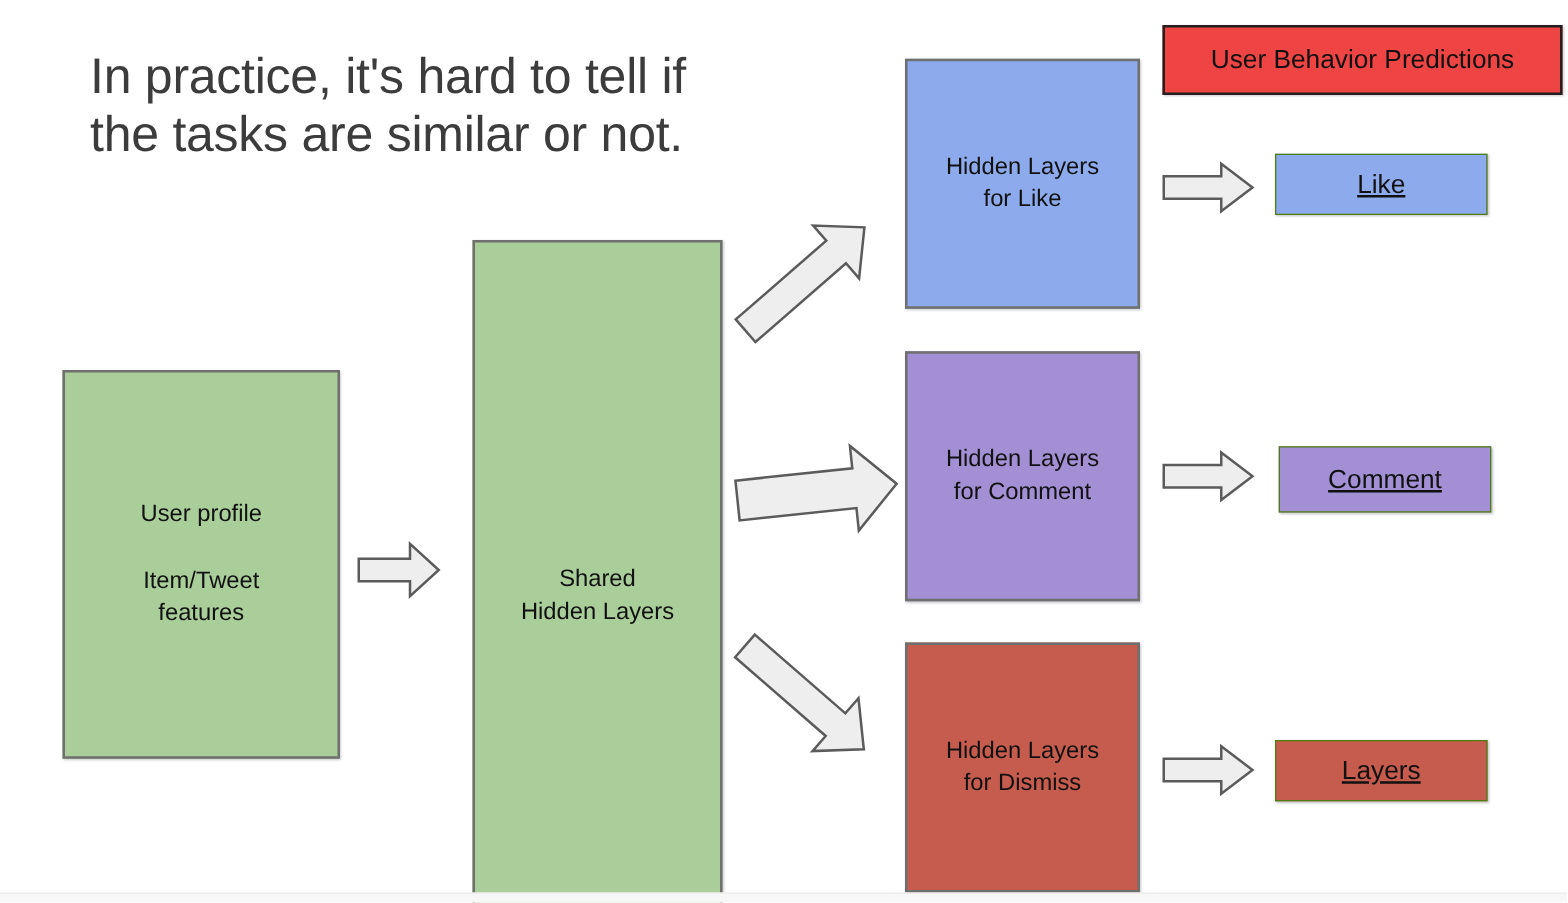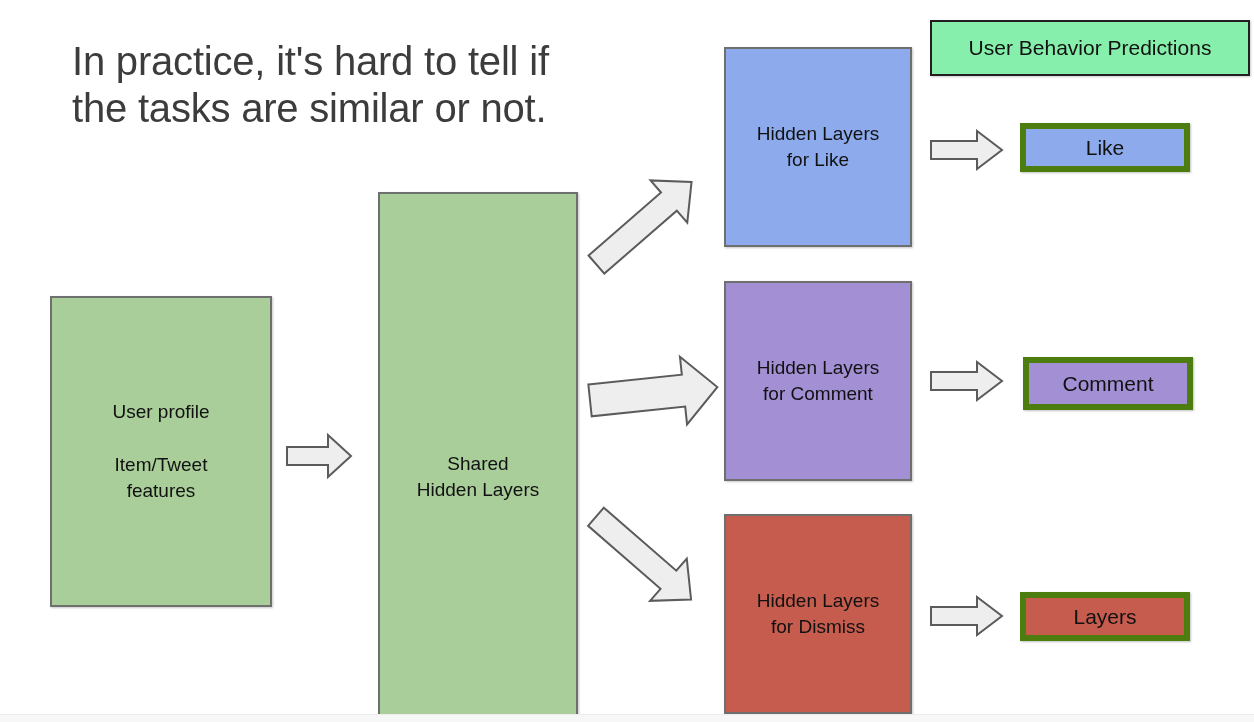--- a/index.html
+++ b/index.html
@@ -55,38 +55,39 @@
   .node.input-node   { background: #a9ce99; }
   .node.shared-node  { background: #a9ce99; }
   .node.like-node    { background: #8dabec; }
   .node.comment-node { background: #a28fd4; }
   .node.dismiss-node { background: #c65c4e; }
 
   
   .outlabel {
     position: absolute;
     box-sizing: border-box;
-    border: 6px solid #4d7c0f;
+    border: 1px solid #4d7c0f;
     display: flex;
     align-items: center;
     justify-content: center;
     font-size: 21px;
     color: #111111;
     box-shadow: 1px 1px 2px rgba(0,0,0,0.25);
+    text-decoration: underline;
   }
   .outlabel.like-out    { background: #8dabec; }
   .outlabel.comment-out { background: #a28fd4; }
   .outlabel.dismiss-out { background: #c65c4e; }
 
   
   .legend-box {
     position: absolute;
     box-sizing: border-box;
     border: 2px solid #231f20;
-    background: #86efac;
+    background: #ef4444;
     display: flex;
     align-items: center;
     justify-content: center;
     font-size: 21px;
     color: #111111;
     box-shadow: 1px 1px 2px rgba(0,0,0,0.2);
   }
   
   .arrow {
     position: absolute;

